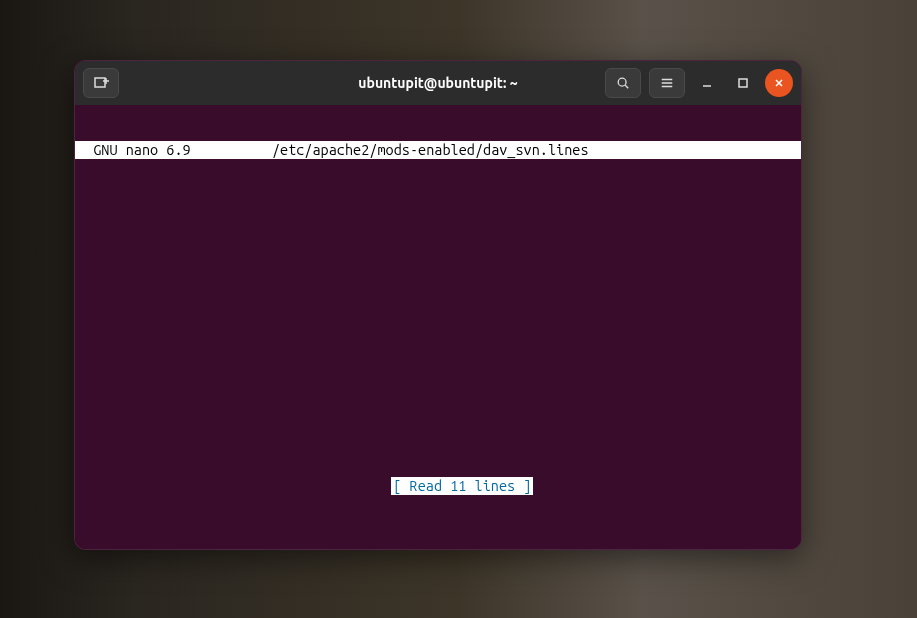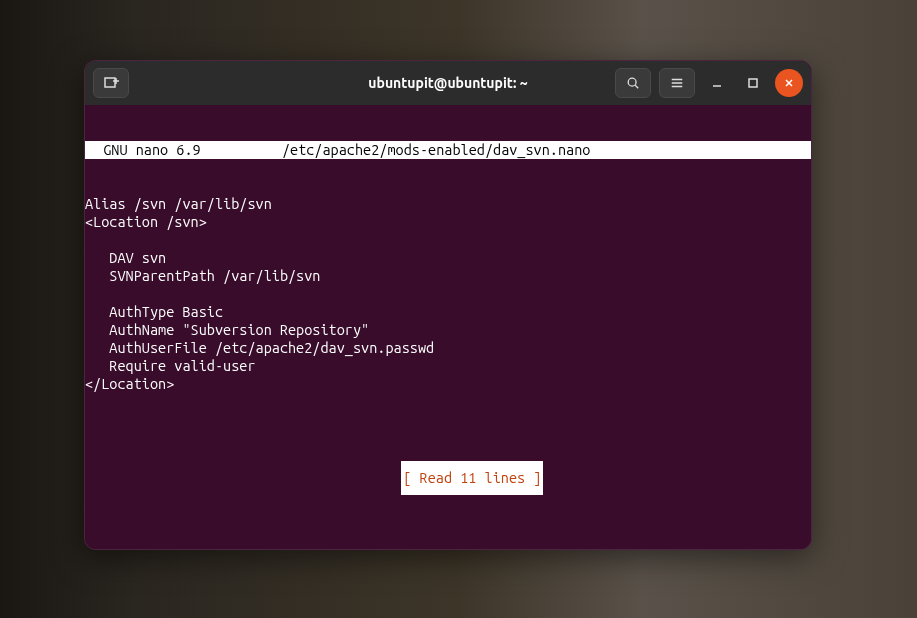--- a/index.html
+++ b/index.html
@@ -33,21 +33,20 @@
       position: absolute;
       left: 74px;
       top: 60px;
       width: 728px;
       height: 490px;
       background: #380c2a;
       border-radius: 12px;
       overflow: hidden;
       box-shadow: 0 8px 32px rgba(0,0,0,0.5);
       border: 1px solid rgba(255,255,255,0.1);
-      margin-left: 10px;
     }
     .titlebar {
       height: 44px;
       background: #2c2c2c;
       display: flex;
       align-items: center;
       padding: 0 8px;
       position: relative;
     }
     .titlebar-left {
@@ -128,23 +127,23 @@
     }
     .nano-status-line {
       position: absolute;
       bottom: 36px;
       left: 0;
       right: 0;
       text-align: center;
     }
     .nano-status {
       background: #fff;
-      color: #c2410c;
+      color: #0369a1;
       display: inline-block;
-      padding: 8px 2px;
+      padding: 0 2px;
     }
     .nano-shortcuts {
       position: absolute;
       bottom: 0;
       left: 0;
       right: 0;
       height: 36px;
     }
     .shortcut-row {
       display: flex;
@@ -204,32 +203,21 @@
       </div>
       <div class="window-control close">
         <svg viewBox="0 0 12 12">
           <path d="M3 3 L9 9 M9 3 L3 9" stroke="#fff" stroke-width="1.5"></path>
         </svg>
       </div>
     </div>
   </div>
 
   <div class="terminal-body">
-    <div class="nano-header"><span class="nano-header-app">  GNU nano 6.9</span><span>          </span><span class="nano-header-file">/etc/apache2/mods-enabled/dav_svn.nano</span></div>
-    <div class="nano-content">Alias /svn /var/lib/svn
-&lt;Location /svn&gt;
-
-   DAV svn
-   SVNParentPath /var/lib/svn
-
-   AuthType Basic
-   AuthName "Subversion Repository"
-   AuthUserFile /etc/apache2/dav_svn.passwd
-   Require valid-user
-&lt;/Location&gt;</div>
+    <div class="nano-header"><span class="nano-header-app">  GNU nano 6.9</span><span>          </span><span class="nano-header-file">/etc/apache2/mods-enabled/dav_svn.lines</span></div>
 
     <div class="nano-status-line">
       <span class="nano-status">[ Read 11 lines ]</span>
     </div>
 
     <div class="nano-shortcuts">
       <div class="shortcut-row">
         <div class="shortcut-item"><span class="shortcut-key">^G</span><span class="shortcut-label">Get Help</span></div>
         <div class="shortcut-item"><span class="shortcut-key">^O</span><span class="shortcut-label">Write Out</span></div>
         <div class="shortcut-item"><span class="shortcut-key">^W</span><span class="shortcut-label">Where Is</span></div>

